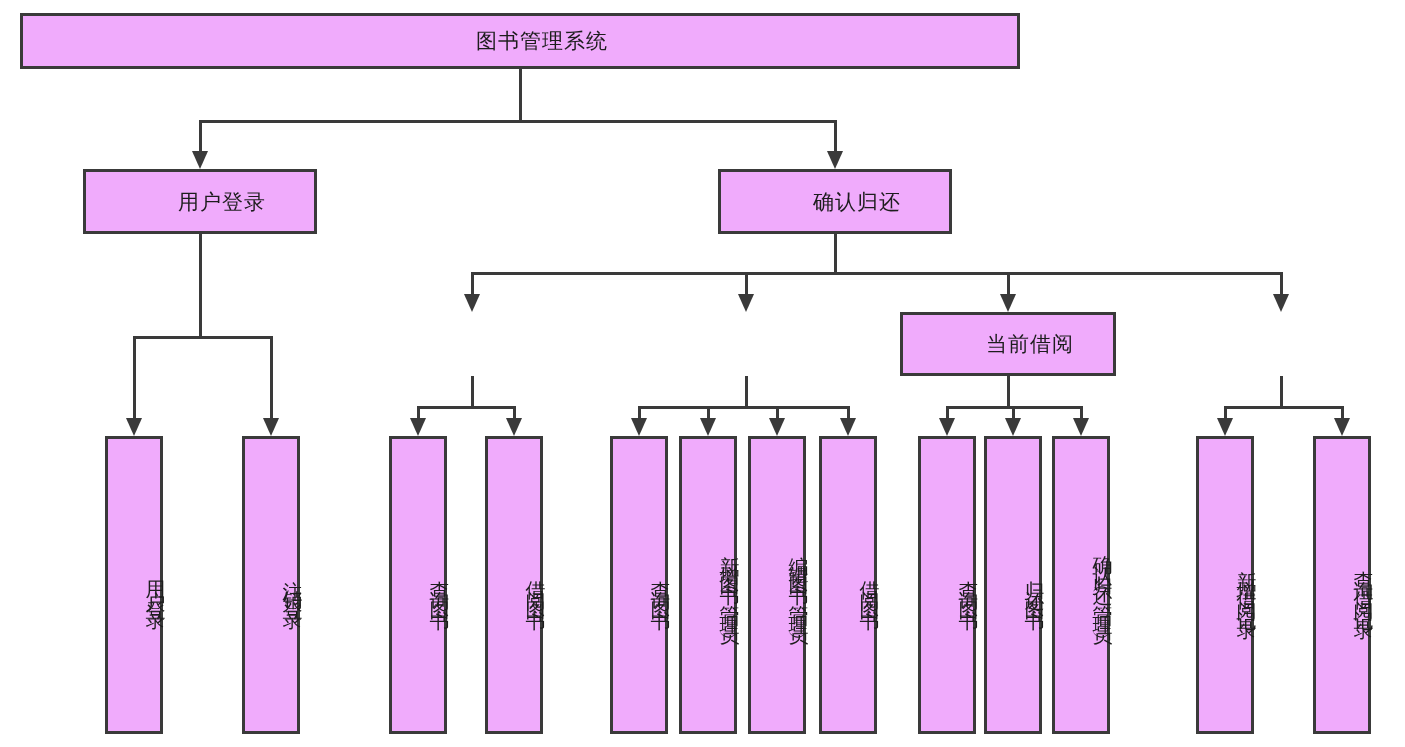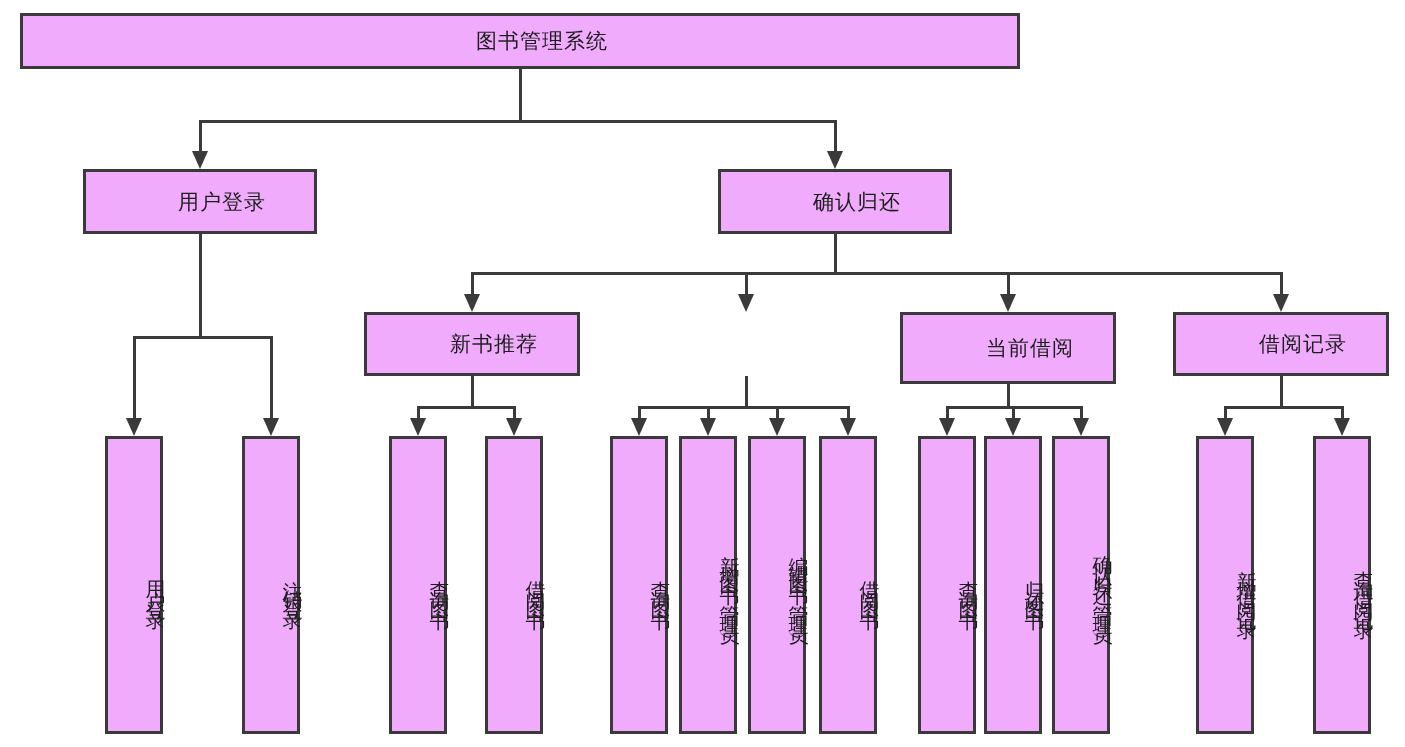--- a/index.html
+++ b/index.html
@@ -129,28 +129,22 @@
     <span>图书管理系统</span>
   </div>
 
   <div class="box" style="left:83px; top:169px; width:234px; height:65px;">
     <span>用户登录</span>
   </div>
   <div class="box" style="left:718px; top:169px; width:234px; height:65px;">
     <span>确认归还</span>
   </div>
 
-  <div class="box" style="left:364px; top:312px; width:216px; height:64px;">
-    <span>新书推荐</span>
-  </div>
-  <div class="box" style="left:900px; top:312px; width:216px; height:72px;">
+  <div class="box" style="left:900px; top:312px; width:216px; height:64px;">
     <span>当前借阅</span>
-  </div>
-  <div class="box" style="left:1173px; top:312px; width:216px; height:64px;">
-    <span>借阅记录</span>
   </div>
 
   <div class="box vbox" style="left:105px; top:436px; width:58px; height:298px;">
     <span>用户登录</span>
   </div>
   <div class="box vbox" style="left:242px; top:436px; width:58px; height:298px;">
     <span>注销登录</span>
   </div>
 
   <div class="box vbox" style="left:389px; top:436px; width:58px; height:298px;">

